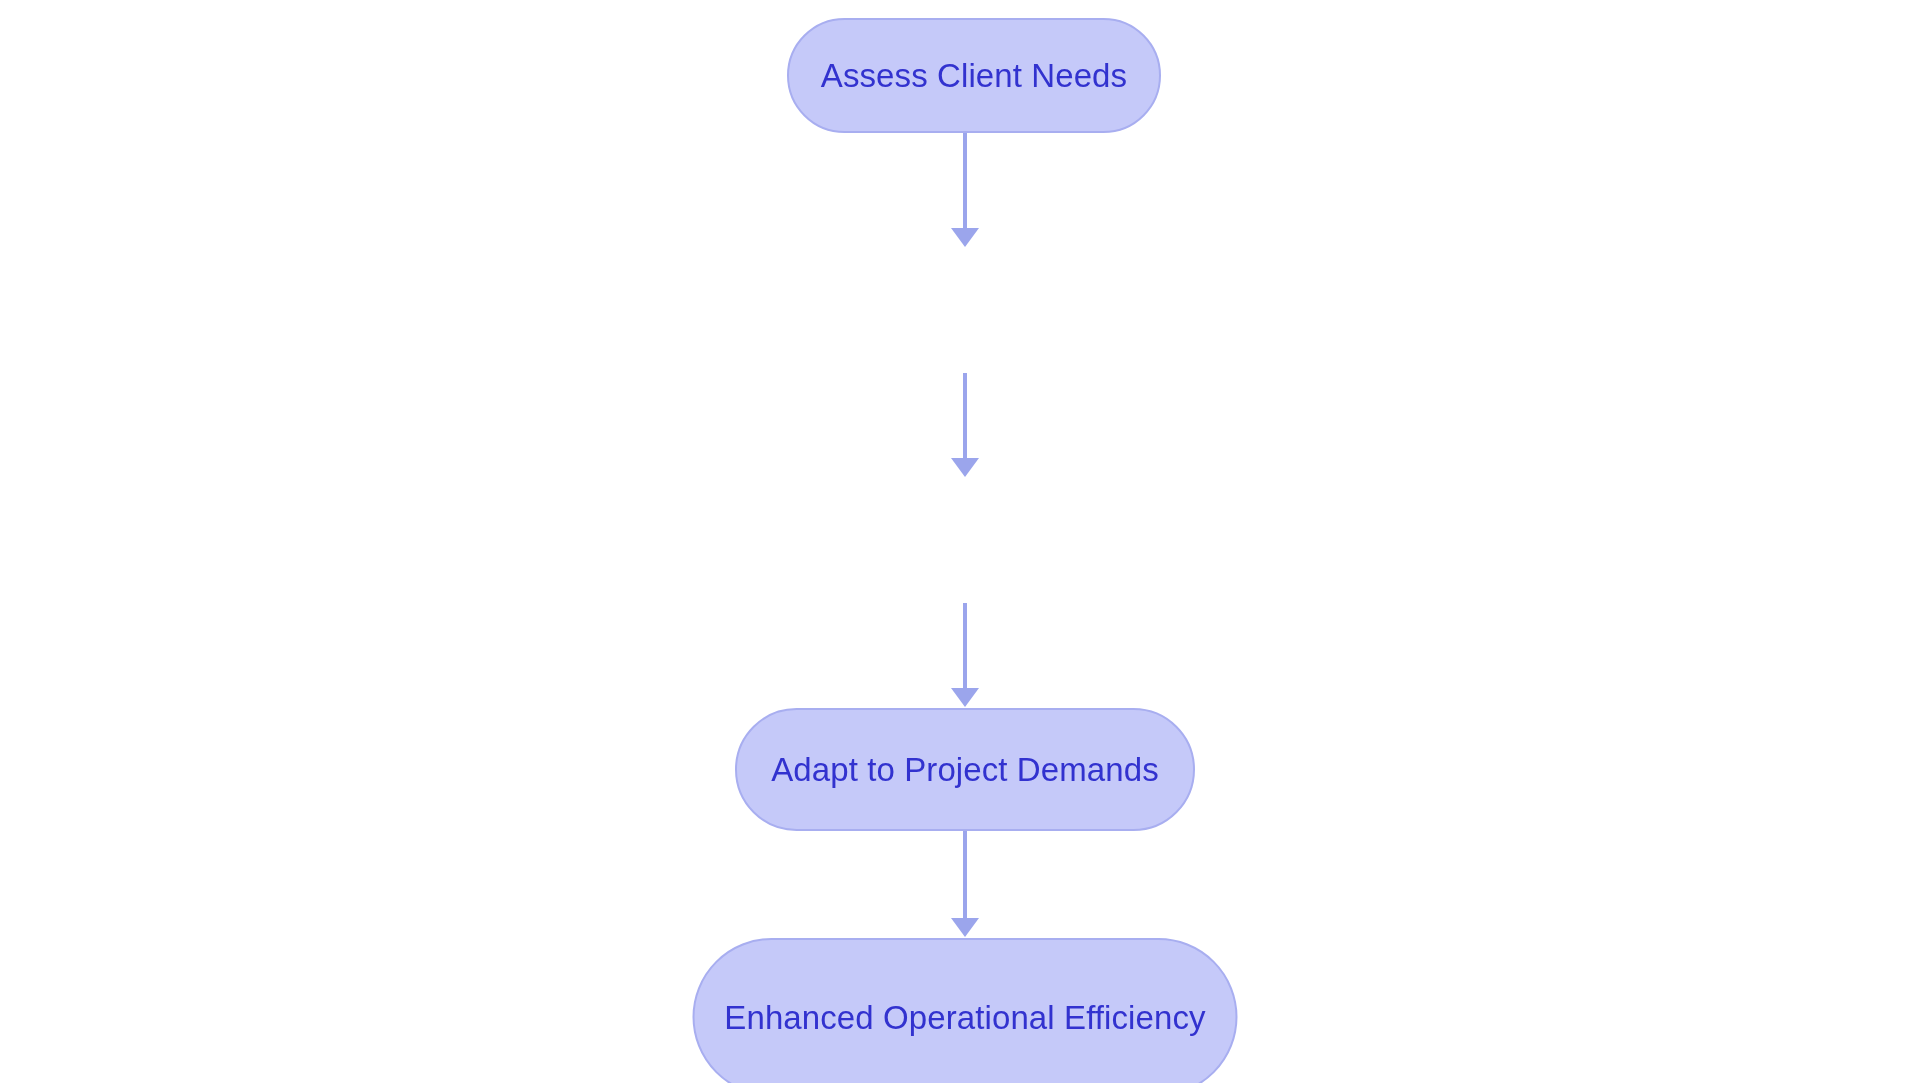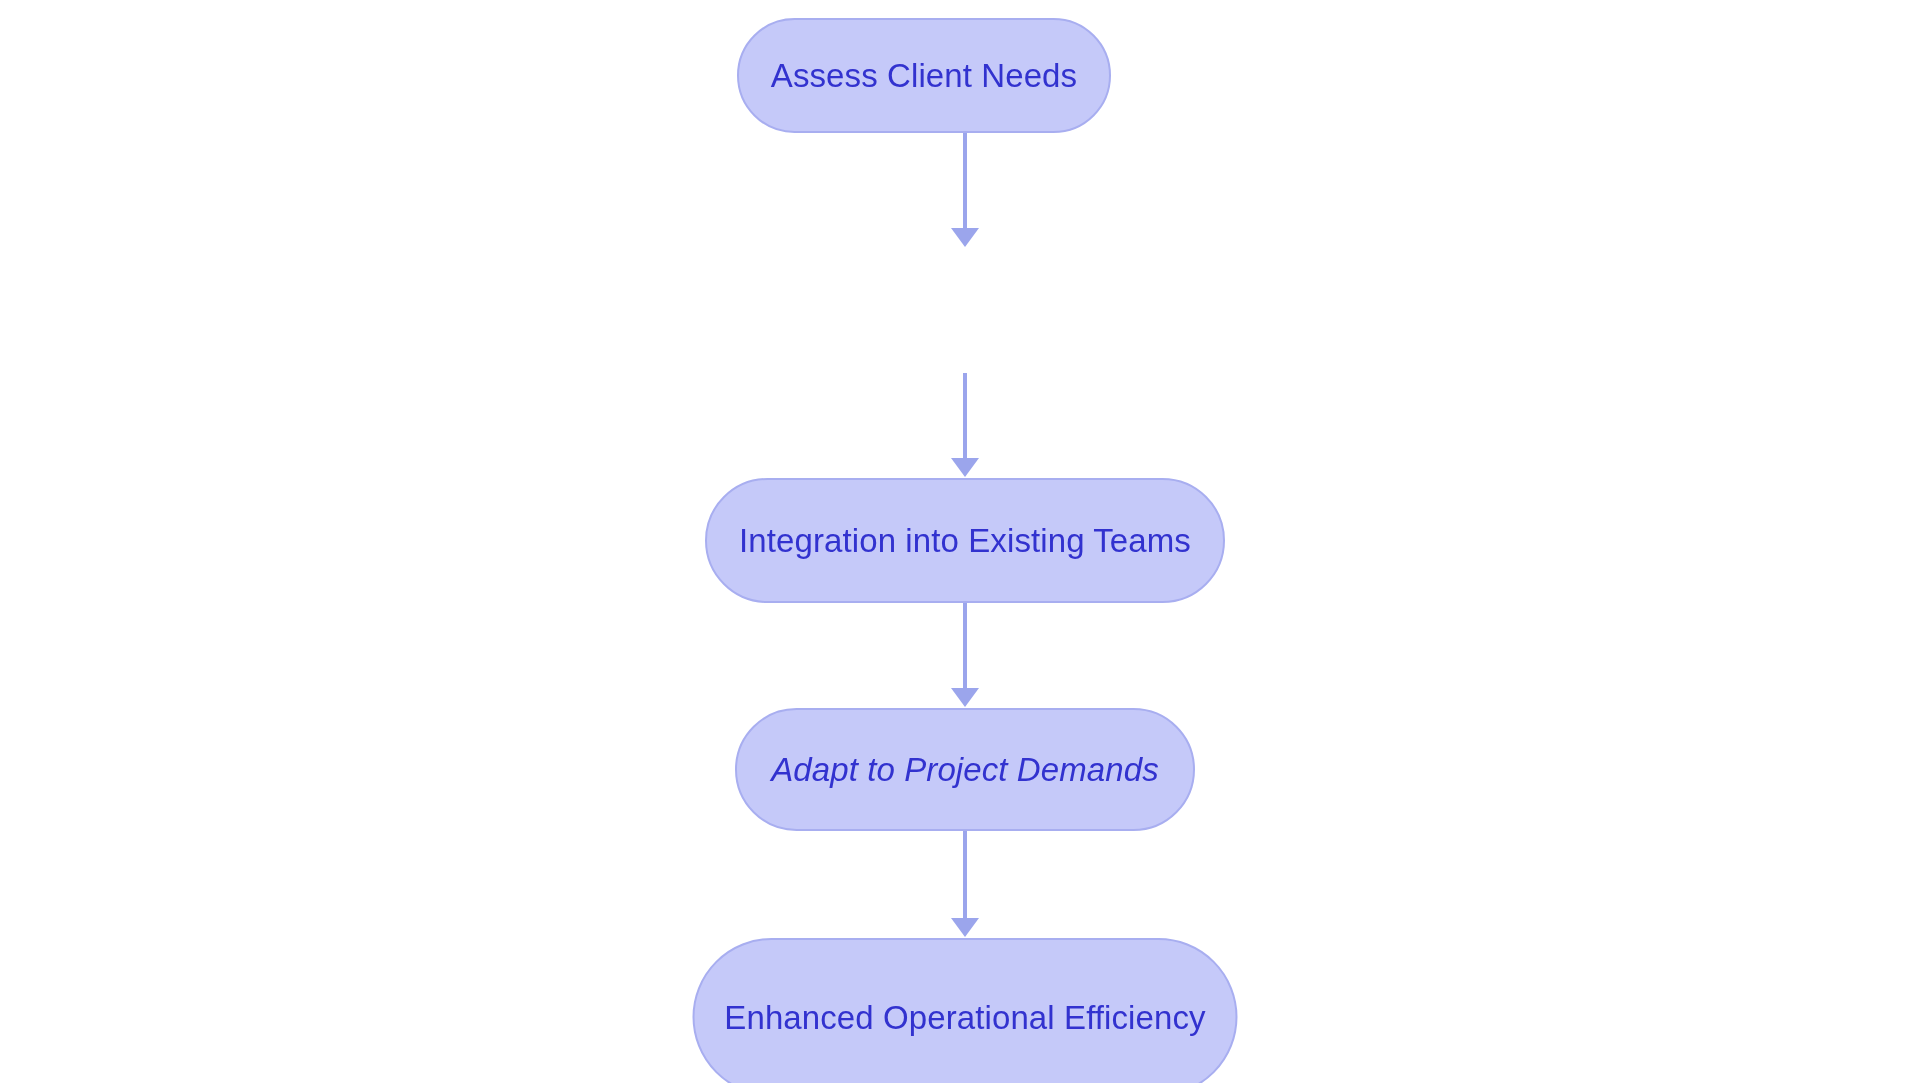--- a/index.html
+++ b/index.html
@@ -69,30 +69,27 @@
   <svg class="connector" style="left:965px; top:603px; width:40px; height:105px;" viewBox="0 0 40 105">
     <line x1="20" y1="0" x2="20" y2="85" stroke="#9ba5ec" stroke-width="4"></line>
     <polygon points="6,85 34,85 20,104" fill="#9ba5ec"></polygon>
   </svg>
 
   <svg class="connector" style="left:965px; top:831px; width:40px; height:107px;" viewBox="0 0 40 107">
     <line x1="20" y1="0" x2="20" y2="87" stroke="#9ba5ec" stroke-width="4"></line>
     <polygon points="6,87 34,87 20,106" fill="#9ba5ec"></polygon>
   </svg>
 
-  <div class="node" style="left:924px; top:18px; width:374px; height:115px;">
+  <div class="node" style="left:974px; top:18px; width:374px; height:115px;">
     <span class="node-label">Assess Client Needs</span>
   </div>
 
 
-  <div class="node" style="left:965px; top:478px; width:520px; height:125px;">
-    <span class="node-label">Integration into Existing Teams</span>
-  </div>
 
-  <div class="node" style="left:965px; top:708px; width:460px; height:123px;font-style:italic;">
+  <div class="node" style="left:965px; top:708px; width:460px; height:123px;">
     <span class="node-label">Adapt to Project Demands</span>
   </div>
 
   <div class="node" style="left:965px; top:938px; width:545px; height:158px;">
     <span class="node-label">Enhanced Operational Efficiency</span>
   </div>
 
 </div>
 
 </body></html>

